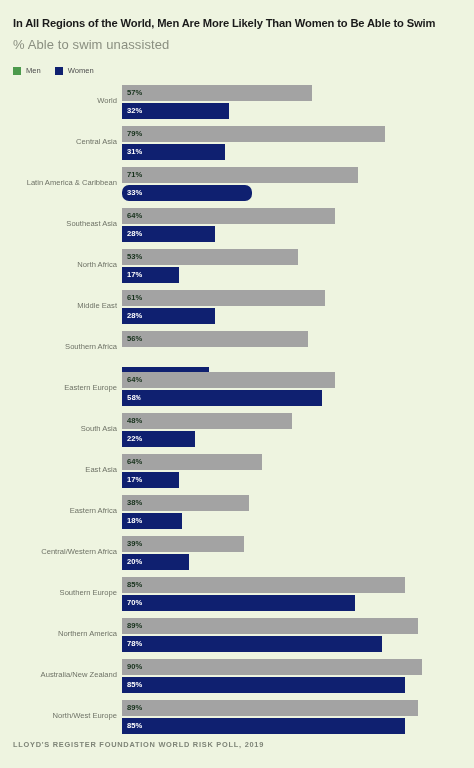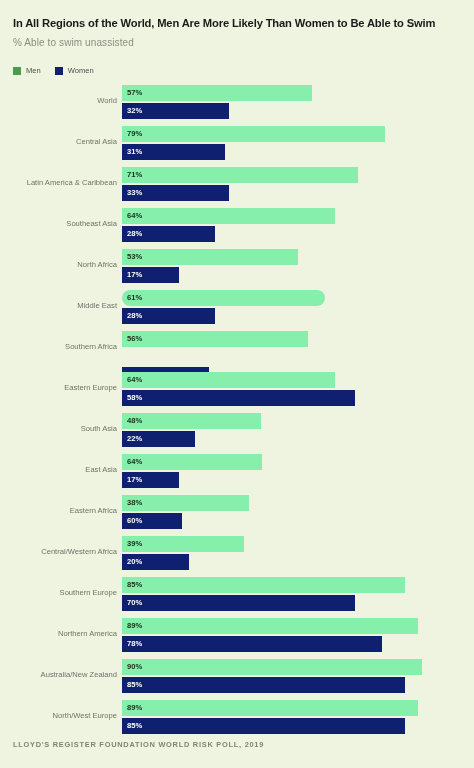--- a/index.html
+++ b/index.html
@@ -28,21 +28,21 @@
     font-size: 11.2px;
     font-weight: bold;
     color: #1a1a1a;
     letter-spacing: -0.15px;
     white-space: nowrap;
   }
   .subtitle {
     position: absolute;
     left: 13px;
     top: 37px;
-    font-size: 10px;
+    font-size: 13px;
     color: #8a8f80;
     letter-spacing: 0.1px;
   }
   .legend {
     position: absolute;
     left: 13px;
     top: 66px;
     display: flex;
     align-items: center;
     gap: 14px;
@@ -85,21 +85,21 @@
     position: absolute;
     left: 122px;
     top: 0;
   }
   .bar {
     height: 16px;
     position: relative;
     display: block;
   }
   .bar.men {
-    background: #86efac;
+    background: #a3a3a3;
     margin-top: 1px;
   }
   .bar.women {
     background: #0f2070;
     margin-top: 2px;
   }
   .bar-value {
     position: absolute;
     left: 5px;
     top: 0;
@@ -160,21 +160,21 @@
             <span class="bar-value">31%</span>
           </div>
         </div>
       </div>
       <div class="row">
         <div class="row-label">Latin America &amp; Caribbean</div>
         <div class="bars">
           <div class="bar men" style="width: 236.43px;">
             <span class="bar-value">71%</span>
           </div>
-          <div class="bar women" style="width: 107px;">
+          <div class="bar women" style="width: 130px; border-radius: 7px;">
             <span class="bar-value">33%</span>
           </div>
         </div>
       </div>
       <div class="row">
         <div class="row-label">Southeast Asia</div>
         <div class="bars">
           <div class="bar men" style="width: 213.12px;">
             <span class="bar-value">64%</span>
           </div>
@@ -190,21 +190,21 @@
             <span class="bar-value">53%</span>
           </div>
           <div class="bar women" style="width: 56.61px;">
             <span class="bar-value">17%</span>
           </div>
         </div>
       </div>
       <div class="row">
         <div class="row-label">Middle East</div>
         <div class="bars">
-          <div class="bar men" style="width: 203.13px; border-radius: 8px;">
+          <div class="bar men" style="width: 203.13px;">
             <span class="bar-value">61%</span>
           </div>
           <div class="bar women" style="width: 93.24px;">
             <span class="bar-value">28%</span>
           </div>
         </div>
       </div>
       <div class="row">
         <div class="row-label">Southern Africa</div>
         <div class="bars">
@@ -215,29 +215,29 @@
             <span class="bar-value">26%</span>
           </div>
         </div>
       </div>
       <div class="row">
         <div class="row-label">Eastern Europe</div>
         <div class="bars">
           <div class="bar men" style="width: 213.12px;">
             <span class="bar-value">64%</span>
           </div>
-          <div class="bar women" style="width: 233px;">
+          <div class="bar women" style="width: 200px; font-family: Liberation Mono, monospace;">
             <span class="bar-value">58%</span>
           </div>
         </div>
       </div>
       <div class="row">
         <div class="row-label">South Asia</div>
         <div class="bars">
-          <div class="bar men" style="width: 139px;">
+          <div class="bar men" style="width: 170px;">
             <span class="bar-value">48%</span>
           </div>
           <div class="bar women" style="width: 73.26px;">
             <span class="bar-value">22%</span>
           </div>
         </div>
       </div>
       <div class="row">
         <div class="row-label">East Asia</div>
         <div class="bars">
@@ -249,21 +249,21 @@
           </div>
         </div>
       </div>
       <div class="row">
         <div class="row-label">Eastern Africa</div>
         <div class="bars">
           <div class="bar men" style="width: 126.54px;">
             <span class="bar-value">38%</span>
           </div>
           <div class="bar women" style="width: 59.94px;">
-            <span class="bar-value">60%</span>
+            <span class="bar-value">18%</span>
           </div>
         </div>
       </div>
       <div class="row">
         <div class="row-label">Central/Western Africa</div>
         <div class="bars">
           <div class="bar men" style="width: 122px;">
             <span class="bar-value">39%</span>
           </div>
           <div class="bar women" style="width: 66.6px;">

